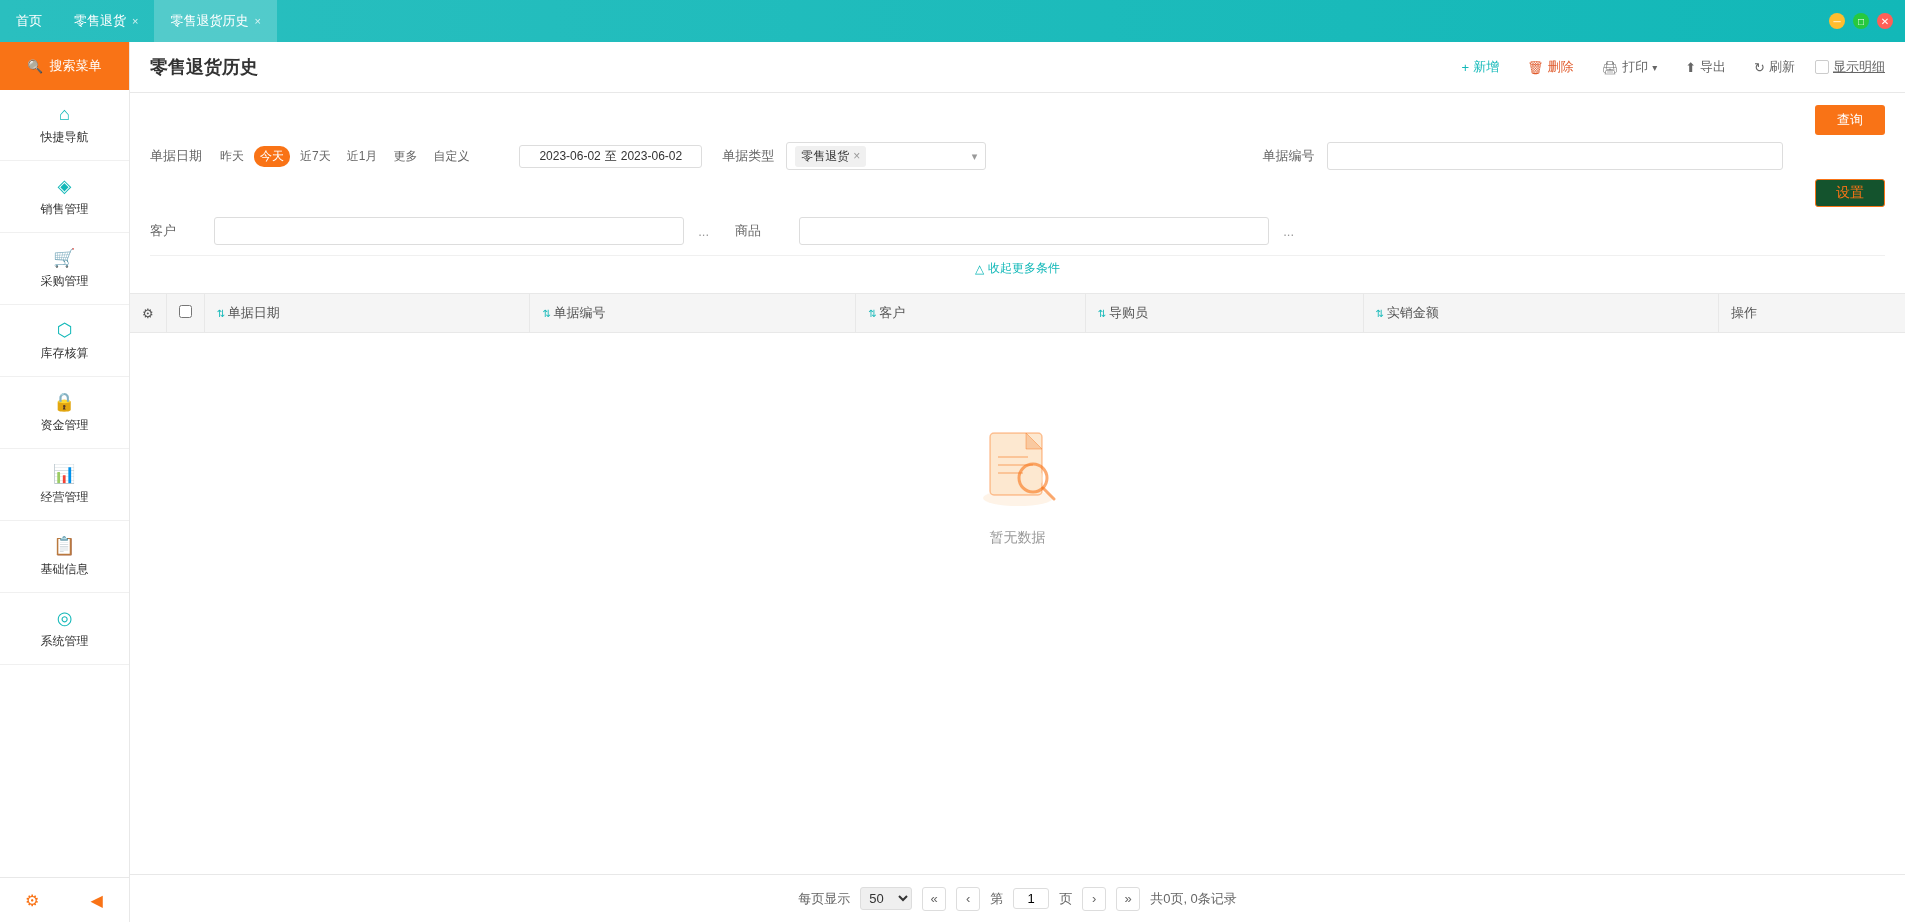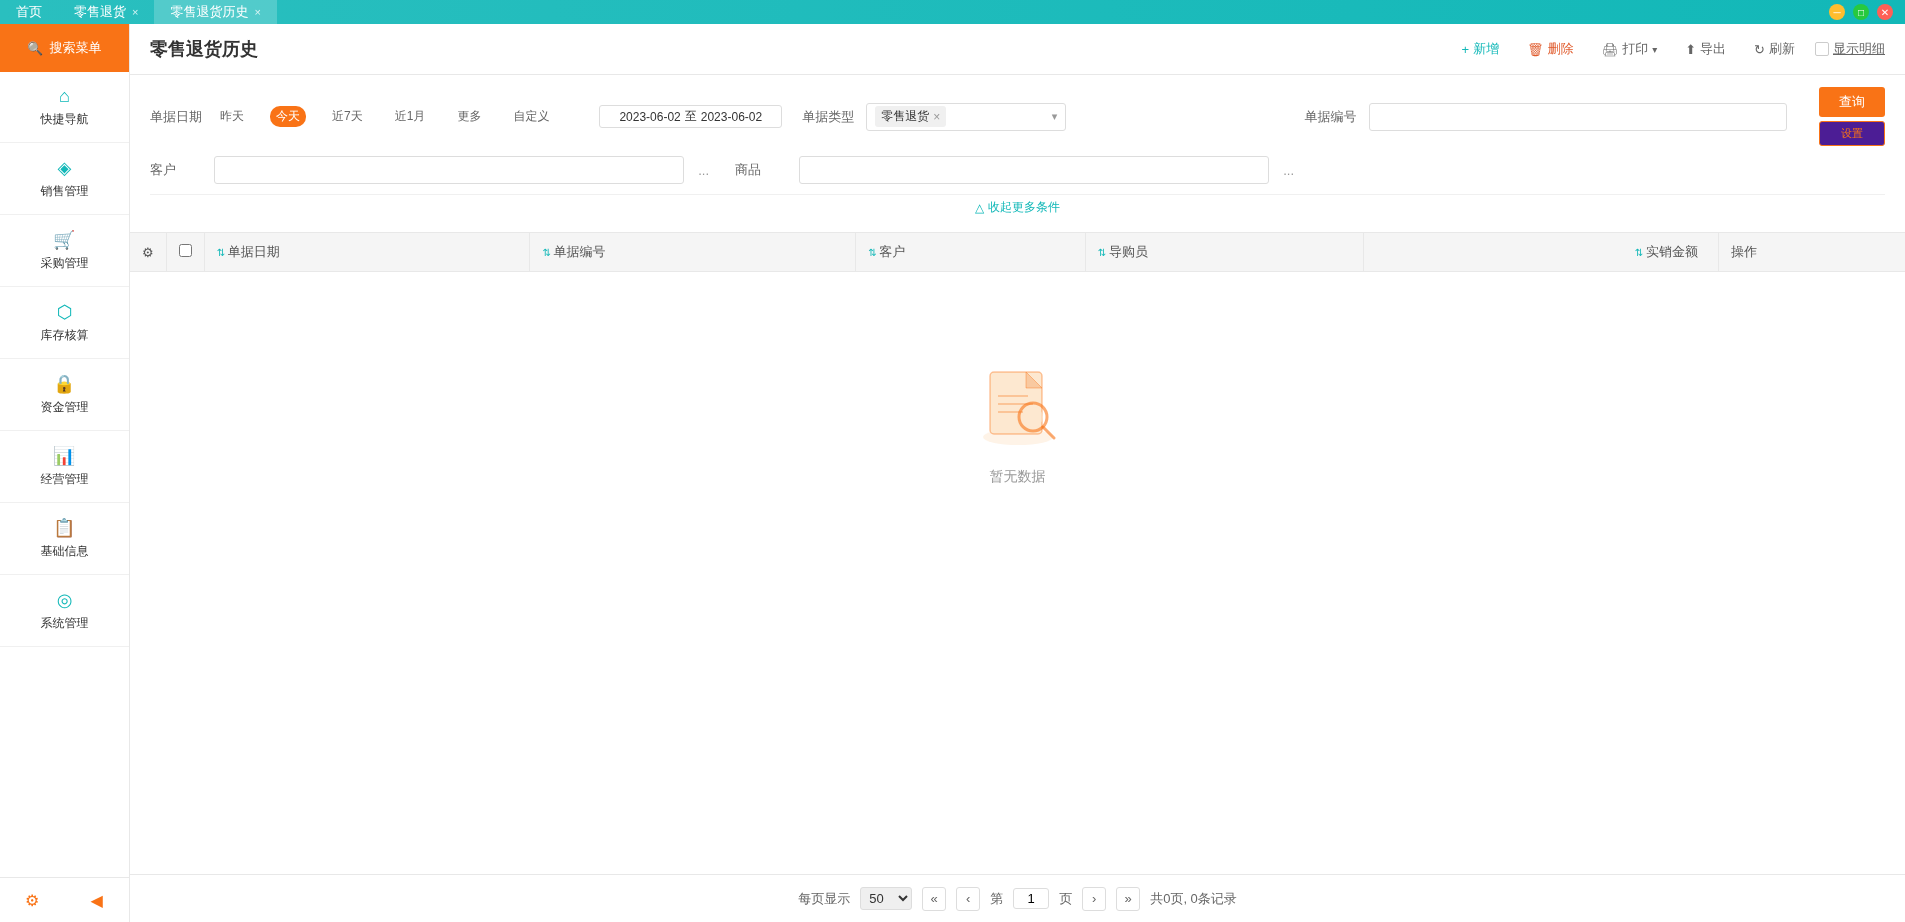--- a/index.html
+++ b/index.html
@@ -1,20 +1,20 @@
 <!DOCTYPE html>
 <html><head>
   <meta charset="utf-8">
   <style>
     * { box-sizing: border-box; margin: 0; padding: 0; font-family: "Microsoft YaHei", "PingFang SC", sans-serif; }
     body { width: 1905px; height: 922px; overflow: hidden; background: #f5f5f5; display: flex; flex-direction: column; }
 
     
     .top-bar {
-      height: 24px;
+      height: 42px;
       background: linear-gradient(90deg, #2abfbf 0%, #12b8b8 100%);
       display: flex;
       align-items: center;
       padding: 0 0 0 0;
       flex-shrink: 0;
     }
     .top-bar .tabs-area {
       display: flex;
       align-items: stretch;
       height: 100%;
@@ -188,21 +188,21 @@
     }
     .filter-label {
       font-size: 13px;
       color: #666;
       white-space: nowrap;
       min-width: 56px;
     }
     .date-range-group {
       display: flex;
       align-items: center;
-      gap: 20px;
+      gap: 4px;
     }
     .date-btn {
       padding: 2px 6px;
       border-radius: 3px;
       font-size: 12px;
       color: #666;
       cursor: pointer;
       border: none;
       background: transparent;
     }
@@ -285,27 +285,28 @@
     .btn-query {
       background: #f97316;
       color: white;
       border: none;
       border-radius: 3px;
       padding: 6px 20px;
       font-size: 13px;
       cursor: pointer;
     }
     .btn-set {
-      background: #4c1d95;
+      background: #14532d;
       color: #f97316;
       border: 1px solid #f97316;
       border-radius: 3px;
       padding: 4px 20px;
-      font-size: 11px;
-      cursor: pointer;
+      font-size: 14px;
+      cursor: pointer;
+      margin-top: 40px;
     }
 
     
     .table-container {
       flex: 1;
       background: white;
       margin: 0;
       overflow: auto;
       position: relative;
     }
@@ -586,21 +587,21 @@
               <span>单据编号</span>
             </th>
             <th class="sortable">
               <span class="sort-icon">⇅ </span>
               <span>客户</span>
             </th>
             <th class="sortable">
               <span class="sort-icon">⇅ </span>
               <span>导购员</span>
             </th>
-            <th class="sortable" style="text-align:right; padding-right:20px;">
+            <th class="sortable" style="text-align:left; padding-right:20px;">
               <span class="sort-icon">⇅ </span>
               <span>实销金额</span>
             </th>
             <th class="actions-col">
               <span>操作</span>
             </th>
           </tr>
         </thead>
         <tbody>
           <tr>

